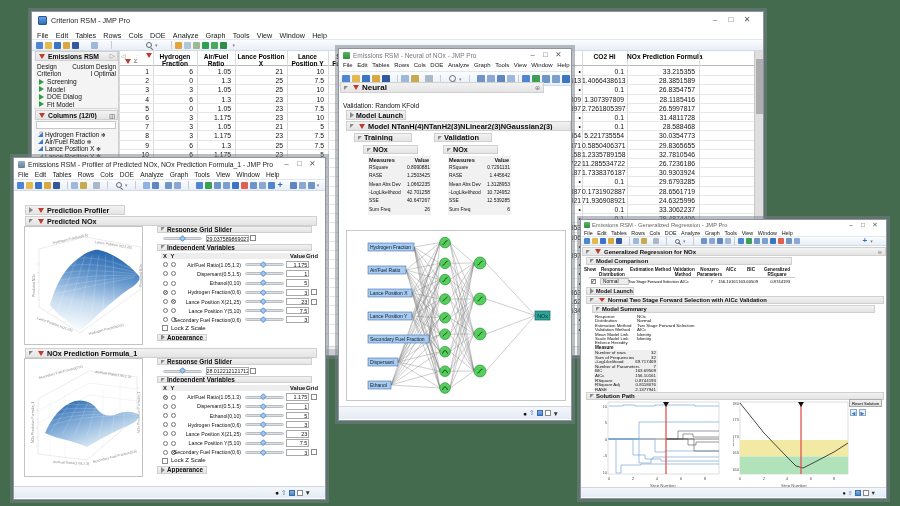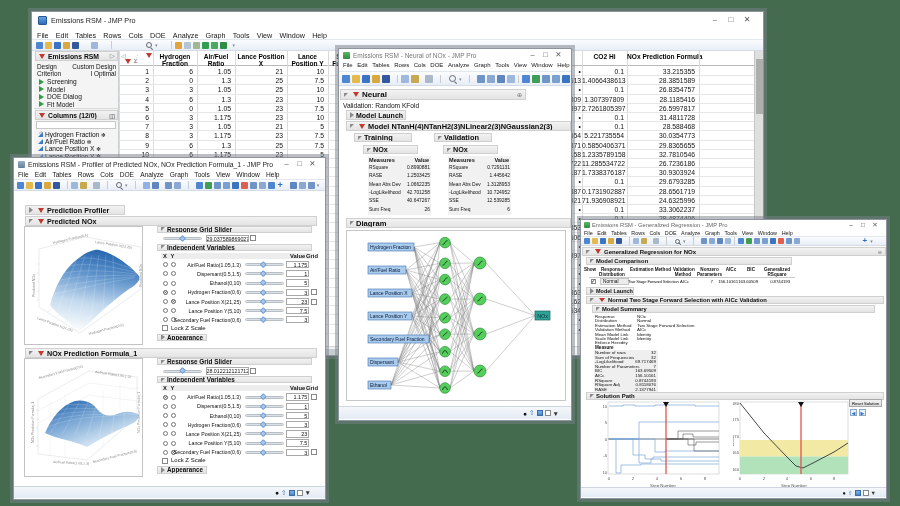--- a/index.html
+++ b/index.html
@@ -26,21 +26,21 @@
 .slid{position:absolute;height:3px;background:linear-gradient(#cfd4da,#e8ecf0);border:1px solid #b8bec6;border-radius:2px}
 .sthumb{position:absolute;width:5px;height:5px;background:#a8c8ec;border:1px solid #6f9ed6;border-radius:1px;transform:rotate(45deg)}
 .lbl{position:absolute;white-space:nowrap;color:#111}
 i.gr{width:0;height:0;border-top:3px solid transparent;border-bottom:3px solid transparent;border-left:5px solid #2e9e44;display:inline-block;margin-right:3px;flex:none}
 i.bt{width:0;height:0;border-bottom:5px solid #3b7ac9;border-left:5px solid transparent;display:inline-block;margin-right:2px;flex:none}
 </style></head><body>
 <div class="win" style="left:31px;top:11px;width:733px;height:345px">
 <div class="abs" style="left:0;top:0;width:733px;height:2px;background:#a9c7e6;opacity:.8"></div>
 <div class="tbar" style="top:0;height:17px;font-size:7.2px">
       <span style="width:9px;height:9px;margin:0 4px 0 6px;background:linear-gradient(#6aa2dd,#2f6db8);border:1px solid #27589a;border-radius:1px;flex:none"></span>
-      <span>Emissions RSM - JMP Pro</span>
+      <span>Criterion RSM - JMP Pro</span>
     </div>
 <div class="wb" style="right:8px;top:2px;font-size:8px;color:#555">
       <i style="width:16px;height:11px;line-height:11px">–</i>
       <i style="width:16px;height:11px;line-height:11px">□</i>
       <i style="width:16px;height:11px;line-height:11px">✕</i>
     </div>
 <div class="menu" style="left:5px;top:19px;font-size:7.2px">
       <span style="margin-right:7.2px">File</span>
       <span style="margin-right:7.2px">Edit</span>
       <span style="margin-right:7.2px">Tables</span>
@@ -687,21 +687,21 @@
       <span class="ic" style="width:8px;height:8px;background:#6f94c8"></span>
       <span class="ic" style="width:8px;height:8px;background:#7aa0d0"></span>
       <span class="ic" style="width:8px;height:8px;background:#3a74c2"></span>
       <span style="width:10px;display:inline-block;flex:none"></span>
       <span style="width:10px;display:inline-block;flex:none"></span>
       <span style="width:10px;display:inline-block;flex:none"></span>
       <span style="width:10px;display:inline-block;flex:none"></span>
       <span style="width:10px;display:inline-block;flex:none"></span>
       <span style="width:10px;display:inline-block;flex:none"></span>
     </div>
-<div class="band" style="left:1px;top:40px;width:186px;height:11px;font-size:8px"><span class="exo"></span><span class="rt"></span>Neural<span style="margin-left:auto;margin-right:3px;color:#777;font-weight:normal;font-size:6px">⊕</span></div>
+<div class="band" style="left:1px;top:33px;width:204px;height:11px;font-size:8px"><span class="exo"></span><span class="rt"></span>Neural<span style="margin-left:auto;margin-right:3px;color:#777;font-weight:normal;font-size:6px">⊕</span></div>
 <div class="lbl" style="left:4px;top:53px;font-size:6.6px">Validation: Random KFold</div>
 <div class="band" style="left:7px;top:61px;width:60px;height:10px;font-size:7px"><span class="exc"></span>Model Launch</div>
 <div class="band" style="left:7px;top:72px;width:225px;height:10px;font-size:7.4px"><span class="exo"></span><span class="rt"></span>Model NTanH(4)NTanH2(3)NLinear2(3)NGaussian2(3)</div>
 <div class="band" style="left:15px;top:84px;width:58px;height:9px;font-size:7.4px"><span class="exo"></span>Training</div>
 <div class="band" style="left:95px;top:84px;width:58px;height:9px;font-size:7.4px"><span class="exo"></span>Validation</div>
 <div class="band" style="left:24px;top:96px;width:55px;height:9px;font-size:7.2px"><span class="exo"></span>NOx</div>
 <div class="band" style="left:104px;top:96px;width:55px;height:9px;font-size:7.2px"><span class="exo"></span>NOx</div>
 <div class="abs" style="left:29px;top:107px;width:63px;height:59px;background:#f1f1f1">
       <div class="lbl" style="left:1px;top:1px;font-size:5.6px;font-weight:bold">Measures</div>
       <div class="lbl" style="left:30px;top:1px;width:31px;text-align:right;font-size:5.6px;font-weight:bold">Value</div>
@@ -727,21 +727,20 @@
       <div class="lbl" style="left:0px;top:17.3px;width:62px;text-align:right;font-size:4.9px">1.445642</div>
       <div class="lbl" style="left:1px;top:25.6px;font-size:4.9px">Mean Abs Dev</div>
       <div class="lbl" style="left:0px;top:25.6px;width:62px;text-align:right;font-size:4.9px">1.3128953</div>
       <div class="lbl" style="left:1px;top:33.900000000000006px;font-size:4.9px">-LogLikelihood</div>
       <div class="lbl" style="left:0px;top:33.900000000000006px;width:62px;text-align:right;font-size:4.9px">10.724952</div>
       <div class="lbl" style="left:1px;top:42.2px;font-size:4.9px">SSE</div>
       <div class="lbl" style="left:0px;top:42.2px;width:62px;text-align:right;font-size:4.9px">12.539285</div>
       <div class="lbl" style="left:1px;top:50.5px;font-size:4.9px">Sum Freq</div>
       <div class="lbl" style="left:0px;top:50.5px;width:62px;text-align:right;font-size:4.9px">6</div>
     </div>
-<div class="band" style="left:7px;top:169px;width:225px;height:10px;font-size:7.6px"><span class="exo"></span>Diagram</div>
 <div class="abs" style="left:7px;top:181px;width:220px;height:171px;background:#fff;border:1px solid #c8c8c8">
       <svg width="220" height="171" style="position:absolute;left:0;top:0">
         <g stroke="#4a4a4a" stroke-width="0.35" opacity="0.78">
           <line x1="67" y1="16" x2="93" y2="11.6"></line>
           <line x1="67" y1="16" x2="93" y2="32.3"></line>
           <line x1="67" y1="16" x2="93" y2="48.6"></line>
           <line x1="67" y1="16" x2="93" y2="68.1"></line>
           <line x1="67" y1="16" x2="93" y2="86.8"></line>
           <line x1="67" y1="16" x2="93" y2="103.2"></line>
           <line x1="67" y1="16" x2="93" y2="120.7"></line>

